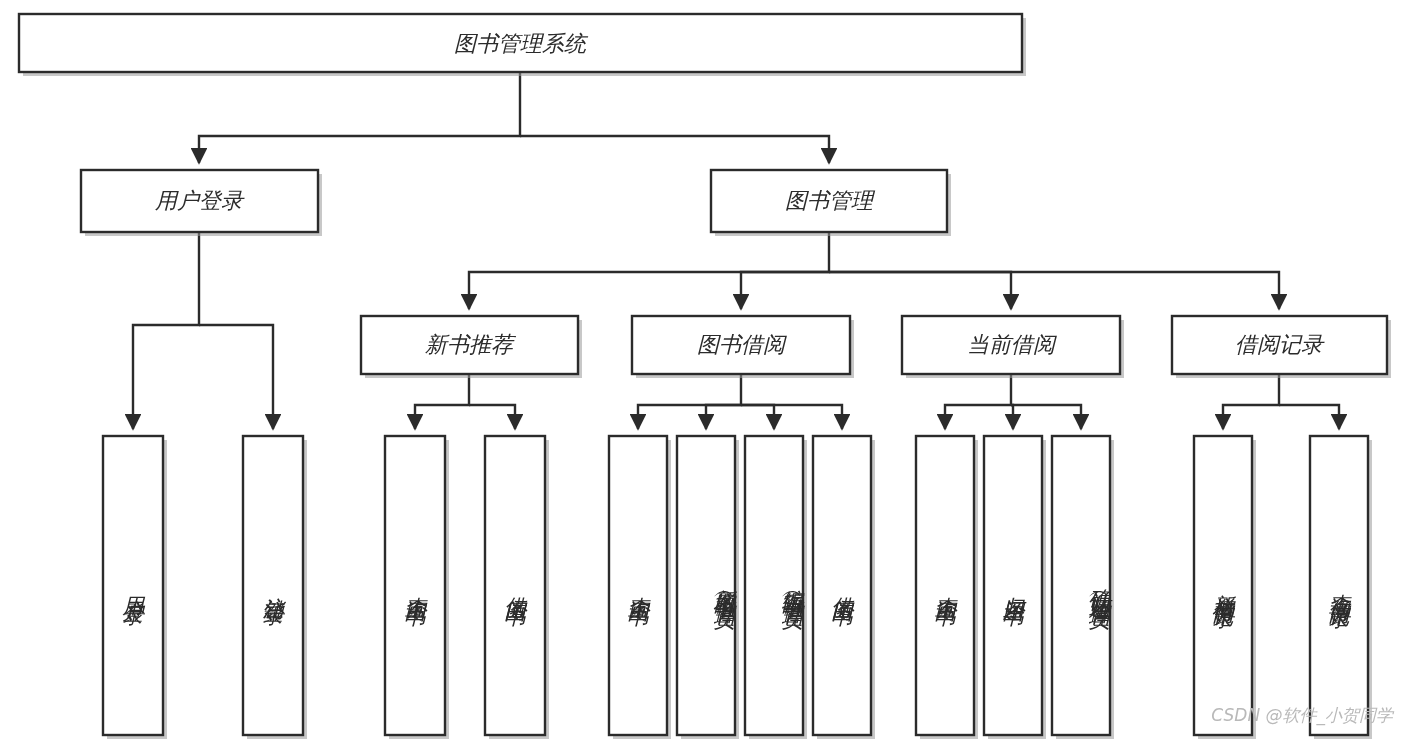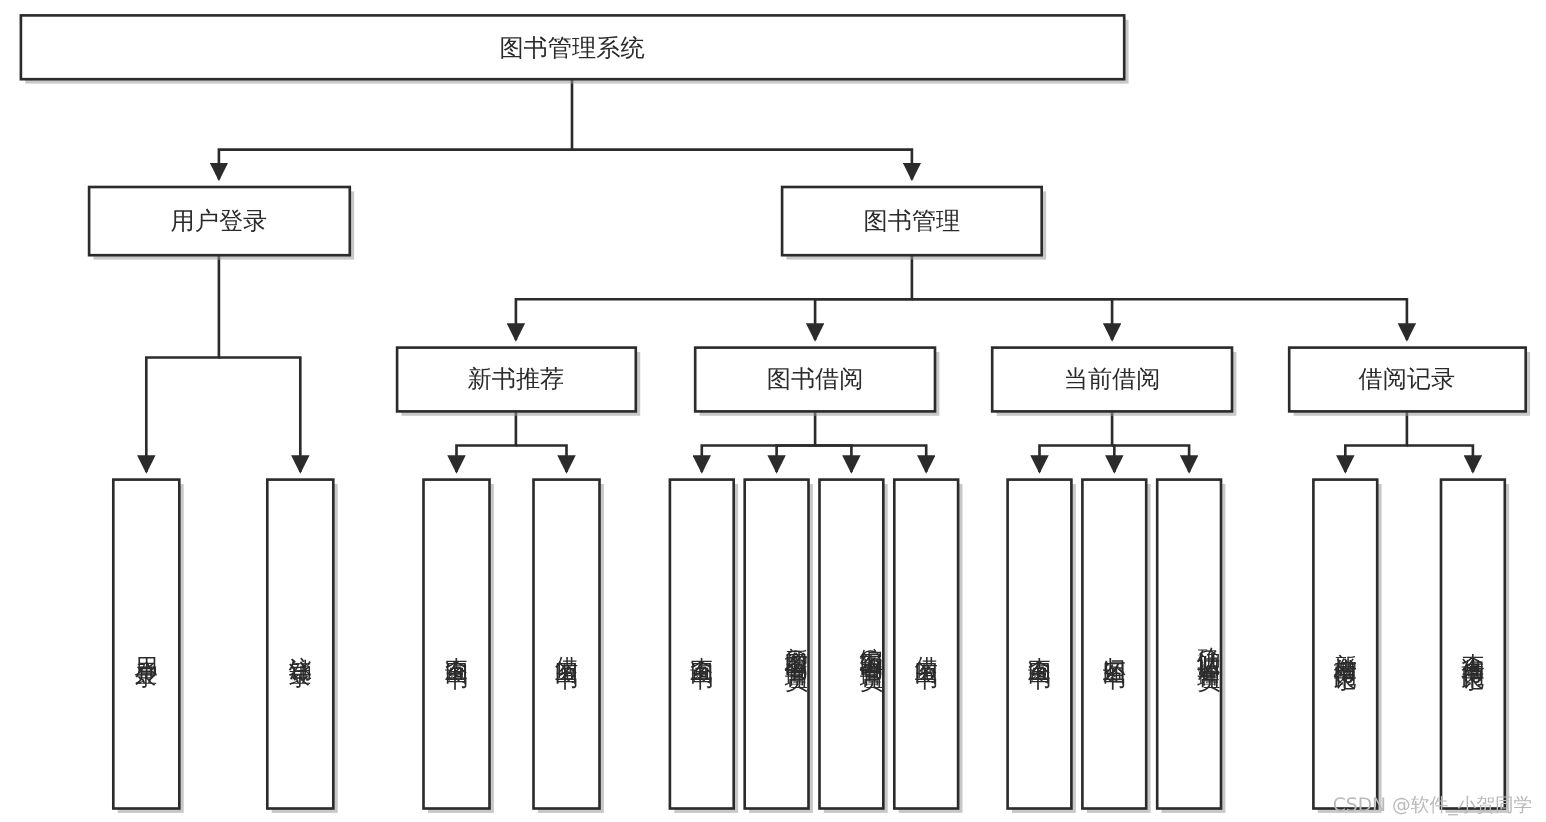--- a/index.html
+++ b/index.html
@@ -11,20 +11,21 @@
     width: 1405px;
     height: 747px;
     font-family: "DejaVu Sans", "Liberation Sans", sans-serif;
     overflow: hidden;
   }
   #diagram-root {
     position: relative;
     width: 1405px;
     height: 747px;
     background: #ffffff;
+    font-style: italic;
   }
   svg.canvas {
     position: absolute;
     left: 0;
     top: 0;
     width: 1405px;
     height: 747px;
   }
   .node-box {
     fill: #ffffff;
@@ -63,21 +64,21 @@
     letter-spacing: 3px;
     display: flex;
     align-items: center;
     justify-content: center;
     white-space: nowrap;
     pointer-events: none;
   }
   .watermark {
     position: absolute;
     right: 12px;
-    bottom: 4px;
+    bottom: 20px;
     font-family: "DejaVu Sans", "Liberation Sans", sans-serif;
     font-size: 17px;
     color: #b9b9b9;
     white-space: nowrap;
     pointer-events: none;
   }
 </style>
 </head>
 <body>
 

